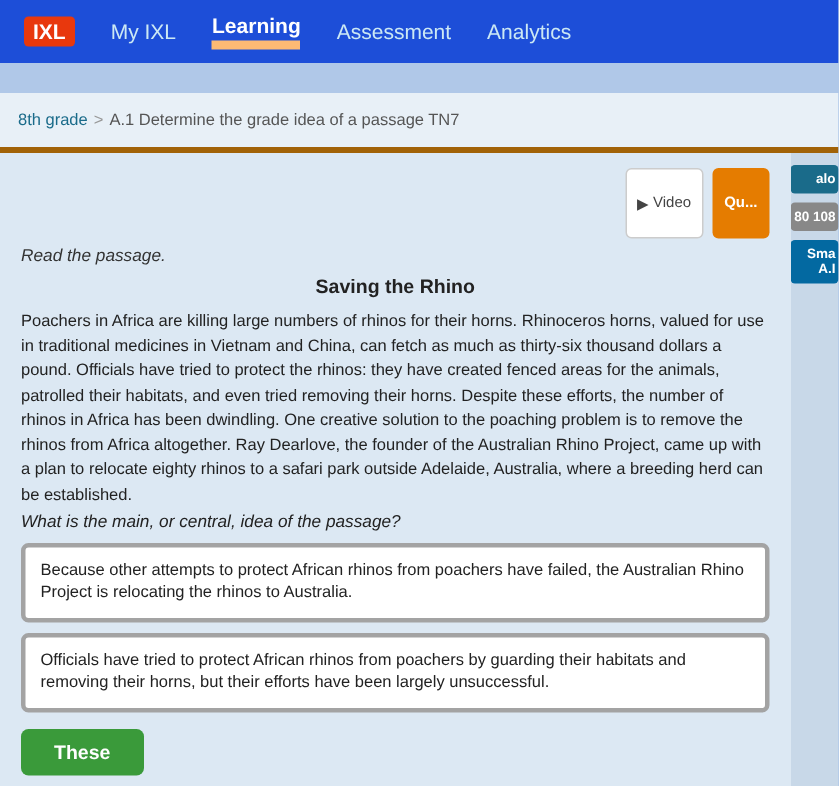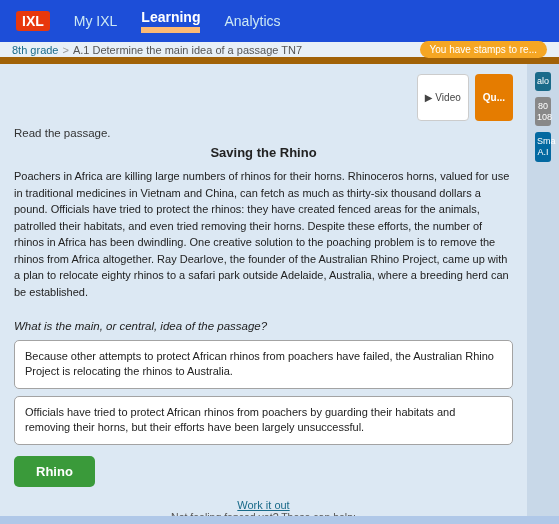--- a/index.html
+++ b/index.html
@@ -37,27 +37,28 @@
     .nav-link.active {
       color: white;
       font-weight: bold;
       border-bottom: 6px solid #fdba74;
       padding-bottom: 2px;
     }
 
     
     .breadcrumb-bar {
       background: #e8f0f7;
-      height: 22px;
+      height: 40px;
       display: flex;
       align-items: center;
       padding: 0 12px;
       font-size: 11px;
       color: #555;
-      border-bottom: 7px solid #a16207;
+      border-bottom: 4px solid #a16207;
+      margin-top: 20px;
     }
     .breadcrumb-bar a { color: #1a6b8a; text-decoration: none; font-size: 11px; }
     .breadcrumb-sep { margin: 0 4px; color: #999; }
     .stamp-btn {
       margin-left: auto;
       background: #f5a623;
       color: white;
       border: none;
       border-radius: 10px;
       padding: 3px 10px;
@@ -108,48 +109,49 @@
       font-size: 10px;
       padding: 18px 8px;
       cursor: pointer;
       font-weight: bold;
     }
 
     .read-passage {
       font-size: 11.5px;
       color: #333;
       margin-bottom: 6px;
+      font-style: italic;
     }
 
     .passage-title {
       text-align: center;
       font-weight: bold;
       font-size: 13px;
       color: #222;
       margin-bottom: 8px;
     }
 
     .passage-text {
       font-size: 11px;
       color: #222;
       line-height: 1.5;
-      margin-bottom: 20px;
+      margin-bottom: 4px;
       background: #dce8f3;
     }
 
     .question-text {
       font-size: 11.5px;
       color: #222;
       margin-bottom: 8px;
       font-style: italic;
     }
 
     .answer-option {
       background: white;
-      border: 1px solid #a3a3a3;
+      border: 3px solid #a3a3a3;
       border-radius: 5px;
       padding: 8px 10px;
       font-size: 11px;
       color: #222;
       margin-bottom: 7px;
       cursor: pointer;
       line-height: 1.4;
     }
 
     .submit-btn {
@@ -178,50 +180,50 @@
     .right-sidebar {
       width: 32px;
       background: #c8d8e8;
       display: flex;
       flex-direction: column;
       align-items: center;
       padding: 8px 0;
       gap: 6px;
     }
     .sidebar-btn {
-      width: 16px;
+      width: 32px;
       border-radius: 3px;
       font-size: 9px;
-      font-weight: normal;
-      text-align: center;
+      font-weight: bold;
+      text-align: right;
       padding: 4px 2px;
       cursor: pointer;
       border: none;
       color: white;
       line-height: 1.2;
     }
     .sidebar-btn.blue { background: #1a6b8a; }
     .sidebar-btn.gray { background: #888; }
     .sidebar-btn.green { background: #0369a1; }
   </style>
 </head>
 <body>
 
 <nav class="top-nav">
   <span class="logo">IXL</span>
   <a class="nav-link">My IXL</a>
   <a class="nav-link active">Learning</a>
+  <a class="nav-link">Assessment</a>
   <a class="nav-link">Analytics</a>
 </nav>
 
 <div class="breadcrumb-bar">
   <a>8th grade</a>
   <span class="breadcrumb-sep">&gt;</span>
-  <span>A.1 Determine the main idea of a passage TN7</span>
-  <button class="stamp-btn">You have stamps to re...</button>
+  <span>A.1 Determine the grade idea of a passage TN7</span>
 </div>
 
 <div class="main-area">
 
   <div class="content-panel">
 
     
     <div class="top-controls">
       <button class="video-btn">
         <span>▶</span>
@@ -240,21 +242,21 @@
     <p class="passage-text">Poachers in Africa are killing large numbers of rhinos for their horns. Rhinoceros horns, valued for use in traditional medicines in Vietnam and China, can fetch as much as thirty-six thousand dollars a pound. Officials have tried to protect the rhinos: they have created fenced areas for the animals, patrolled their habitats, and even tried removing their horns. Despite these efforts, the number of rhinos in Africa has been dwindling. One creative solution to the poaching problem is to remove the rhinos from Africa altogether. Ray Dearlove, the founder of the Australian Rhino Project, came up with a plan to relocate eighty rhinos to a safari park outside Adelaide, Australia, where a breeding herd can be established.</p>
 
     
     <p class="question-text">What is the main, or central, idea of the passage?</p>
 
     
     <div class="answer-option">Because other attempts to protect African rhinos from poachers have failed, the Australian Rhino Project is relocating the rhinos to Australia.</div>
     <div class="answer-option">Officials have tried to protect African rhinos from poachers by guarding their habitats and removing their horns, but their efforts have been largely unsuccessful.</div>
 
     
-    <button class="submit-btn">Rhino</button>
+    <button class="submit-btn">These</button>
 
     
     <div class="work-it-out">
       <a>Work it out</a><br>
       <span class="subtitle">Not feeling fenced yet? These can help:</span>
     </div>
 
   </div>
 
   <div class="right-sidebar">

